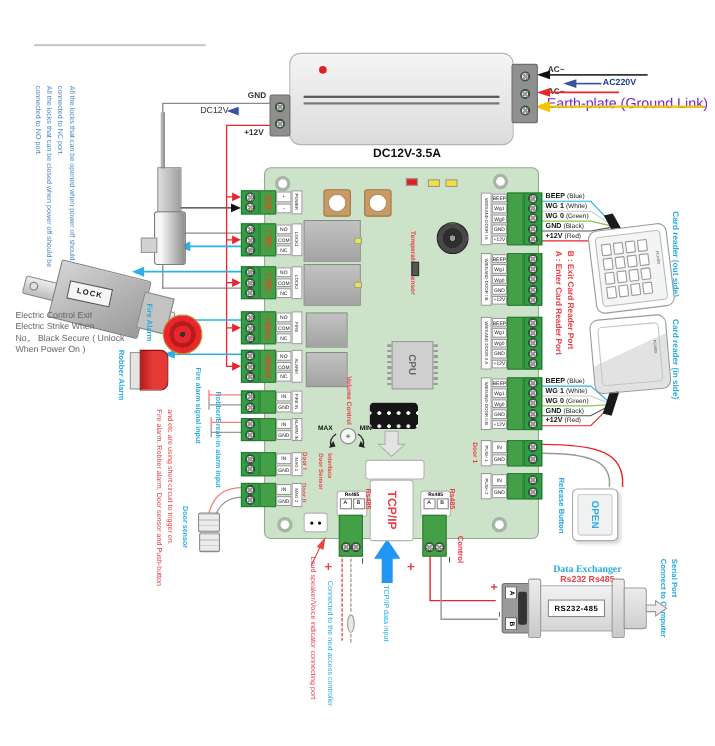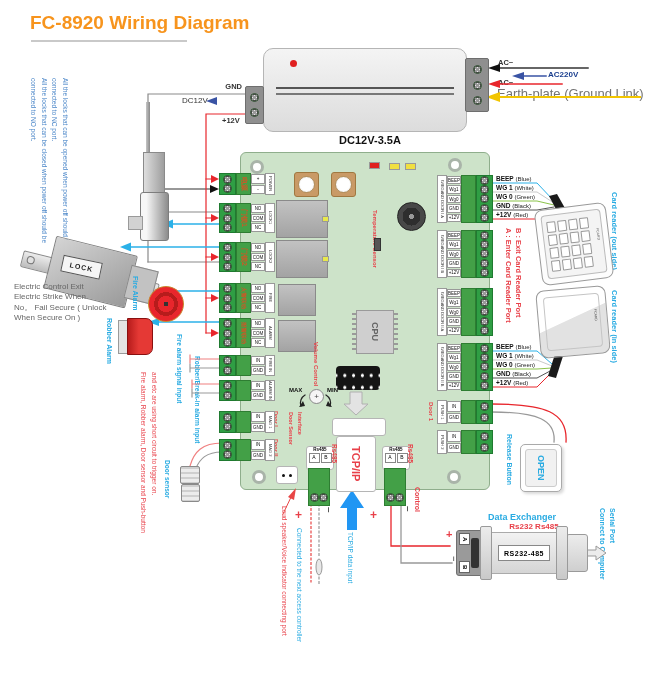--- a/index.html
+++ b/index.html
@@ -46,21 +46,20 @@
   .key{background:#fff;border:0.5px solid #9a9a9a;border-radius:1px;}
   .dot{width:3px;height:3px;background:#111;border-radius:50%;}
   .dsensor{background:repeating-linear-gradient(180deg,#cfcfcf 0 1.5px,#ececec 1.5px 5px);border:1px solid #8a8a8a;border-radius:2px;position:absolute;}
   .flange{position:absolute;width:10px;height:52px;background:linear-gradient(#ececec,#c9c9c9);border:1px solid #9a9a9a;border-radius:2px;z-index:3;}
 </style>
 </head>
 <body>
 
 <div class="stage">
 
-  <div class="abs" style="left:30px;top:12px;font-size:19px;font-weight:bold;color:#F7941D;">FC-8920 Wiring Diagram</div>
   <div class="abs" style="left:31px;top:40px;width:156px;height:2px;background:#c9c9c9;"></div>
 
   <div class="abs bl v" style="left:28px;top:78px;height:178px;font-size:6.5px;line-height:1.6;">
     <div>All the locks that can be opened when  power off should be connected to NC port.</div>
     <div>All the locks that can be closed when  power off should be connected to NO port.</div>
   </div>
 
   <svg class="abs" style="left:0;top:0;z-index:1;pointer-events:none;" width="650" height="678" viewBox="0 0 650 678">
     <g fill="none" stroke-linecap="square">
 
@@ -158,21 +157,21 @@
       <div class="screw"></div>
       <div class="screw"></div>
     </div>
   <div class="abs" style="left:206px;top:82px;width:36px;text-align:right;font-size:7.5px;font-weight:bold;color:#333;">GND</div>
   <div class="abs" style="left:182px;top:96px;font-size:8px;font-weight:normal;color:#333;">DC12V</div>
   <div class="abs" style="left:222px;top:116px;font-size:7.5px;font-weight:bold;color:#333;">+12V</div>
   <div class="abs" style="left:330px;top:134px;width:80px;text-align:center;font-size:11px;font-weight:bold;color:#111;">DC12V-3.5A</div>
   <div class="abs" style="left:498px;top:58px;font-size:7.5px;font-weight:bold;color:#333;">AC~</div>
   <div class="abs" style="left:498px;top:78px;font-size:7.5px;font-weight:bold;color:#333;">AC~</div>
   <div class="abs" style="left:548px;top:70px;font-size:8px;font-weight:bold;color:#1b3f8f;">AC220V</div>
-  <div class="abs" style="left:497px;top:86px;font-size:13px;color:#737373;">Earth-plate (Ground Link)</div>
+  <div class="abs" style="left:497px;top:86px;font-size:13px;color:#6d28d9;">Earth-plate (Ground Link)</div>
 
   <div class="board"></div>
   <div class="hole" style="left:250px;top:160px;"></div>
   <div class="hole" style="left:448px;top:158px;"></div>
   <div class="hole" style="left:252px;top:470px;"></div>
   <div class="hole" style="left:447px;top:470px;"></div>
 
   <div class="fuse" style="left:294px;top:172px;"></div>
   <div class="fuse" style="left:331px;top:172px;"></div>
   <div class="led" style="left:369px;top:162px;background:#e02020;"></div>
@@ -502,21 +501,21 @@
     <div class="abs v" style="right:9px;top:22px;font-size:3.5px;color:#555;">FCARD</div>
   </div>
   <div class="abs v cy" style="left:610px;top:290px;height:92px;font-size:7.5px;">Card reader (in side)</div>
 
   <div class="abs v cy" style="left:506px;top:434px;height:62px;font-size:7px;">Release Button</div>
   <div class="abs" style="left:520px;top:444px;width:40px;height:46px;background:#fff;border:1.5px solid #aaa;border-radius:5px;box-shadow:2px 2px 3px rgba(0,0,0,0.15);z-index:2;display:flex;align-items:center;justify-content:center;">
     <div style="position:absolute;inset:4px;background:#f1f1f1;border:1px solid #ccc;border-radius:3px;"></div>
     <span class="v cy" style="position:relative;font-size:9px;">OPEN</span>
   </div>
 
-  <div class="abs cy" style="left:488px;top:512px;width:92px;text-align:left;font-size:9px;z-index:2;">Data Exchanger</div>
+  <div class="abs cy" style="left:488px;top:512px;width:92px;text-align:center;font-size:9px;z-index:2;font-family:Liberation Serif, serif;">Data Exchanger</div>
   <div class="abs rd" style="left:488px;top:522px;width:92px;text-align:center;font-size:8px;z-index:2;">Rs232  Rs485</div>
   <div class="abs" style="left:456px;top:530px;width:26px;height:44px;background:#9a9a9a;border:1px solid #707070;border-radius:3px;z-index:2;">
     <span class="v" style="position:absolute;left:2px;top:2px;width:9px;height:10px;background:#fff;border:0.5px solid #666;font-size:6px;font-weight:bold;display:flex;align-items:center;justify-content:center;">A</span>
     <span class="v" style="position:absolute;left:2px;bottom:2px;width:9px;height:10px;background:#fff;border:0.5px solid #666;font-size:6px;font-weight:bold;display:flex;align-items:center;justify-content:center;">B</span>
     <div style="position:absolute;right:4px;top:7px;width:8px;height:30px;background:#333;border-radius:2px;"></div>
   </div>
   <div class="flange" style="left:480px;top:526px;"></div>
   <div class="abs" style="left:488px;top:532px;width:72px;height:40px;background:linear-gradient(#f2f2f2,#d5d5d5);border:1px solid #aaa;border-radius:4px;z-index:2;"></div>
   <div class="abs" style="left:498px;top:545px;width:50px;height:14px;background:#fff;border:1px solid #888;font-size:7px;font-weight:bold;display:flex;align-items:center;justify-content:center;letter-spacing:0.5px;z-index:3;">RS232-485</div>
   <div class="flange" style="left:556px;top:526px;"></div>
@@ -535,22 +534,22 @@
     <div class="abs" style="left:0;top:28px;width:138px;height:15px;background:linear-gradient(#ececec,#bdbdbd);border:1px solid #8a8a8a;border-radius:2px;"></div>
     <div class="abs" style="left:5px;top:32px;width:6px;height:6px;border-radius:50%;background:#e0e0e0;border:1px solid #777;"></div>
     <div class="abs" style="left:126px;top:32px;width:6px;height:6px;border-radius:50%;background:#e0e0e0;border:1px solid #777;"></div>
     <div class="abs" style="left:28px;top:6px;width:82px;height:52px;background:linear-gradient(135deg,#d4d4d4,#9a9a9a);border:1px solid #808080;border-radius:2px;"></div>
     <div class="abs" style="left:40px;top:22px;width:38px;height:15px;background:#f5f5f5;border:1px solid #555;transform:rotate(-2deg);display:flex;align-items:center;justify-content:center;font-size:7px;font-weight:bold;letter-spacing:1px;color:#222;">LOCK</div>
     <div class="abs" style="left:108px;top:16px;width:26px;height:32px;background:#c2c2c2;border:1px solid #8a8a8a;"></div>
   </div>
   <div class="abs" style="left:14px;top:282px;font-size:8px;color:#666;line-height:1.3;z-index:2;">
     <div>Electric Control Exit</div>
     <div>Electric Strike When</div>
-    <div>No。 Fail Secure ( Unlock</div>
-    <div>When Secure On )</div>
+    <div>No。 Black Secure ( Unlock</div>
+    <div>When Power On )</div>
   </div>
 
   <div class="abs v cy" style="left:132px;top:276px;height:50px;font-size:7px;z-index:2;">Fire Alarm</div>
   <div class="abs" style="left:148px;top:286px;width:34px;height:34px;border-radius:50%;border:1.5px solid #c8862b;background:radial-gradient(circle,#333 0 2.5px,#e8262c 2.5px 8px,#b71c1c 8px 12px,#e8262c 12px);z-index:2;"></div>
   <div class="abs v cy" style="left:106px;top:318px;height:64px;font-size:7px;z-index:2;">Robber Alarm</div>
   <div class="abs" style="left:118px;top:320px;width:9px;height:32px;background:#e4e4e4;border:1px solid #9a9a9a;z-index:2;"></div>
   <div class="abs" style="left:127px;top:318px;width:24px;height:35px;background:linear-gradient(90deg,#b71c1c,#e53935 45%);border:1px solid #8a1010;border-radius:0 7px 7px 0;z-index:2;"></div>
 
   <div class="abs v cy" style="left:176px;top:334px;height:90px;font-size:6.5px;">Fire alarm signal input</div>
   <div class="abs v cy" style="left:194px;top:356px;height:104px;font-size:6.5px;">Robber/Break-in alarm input</div>

